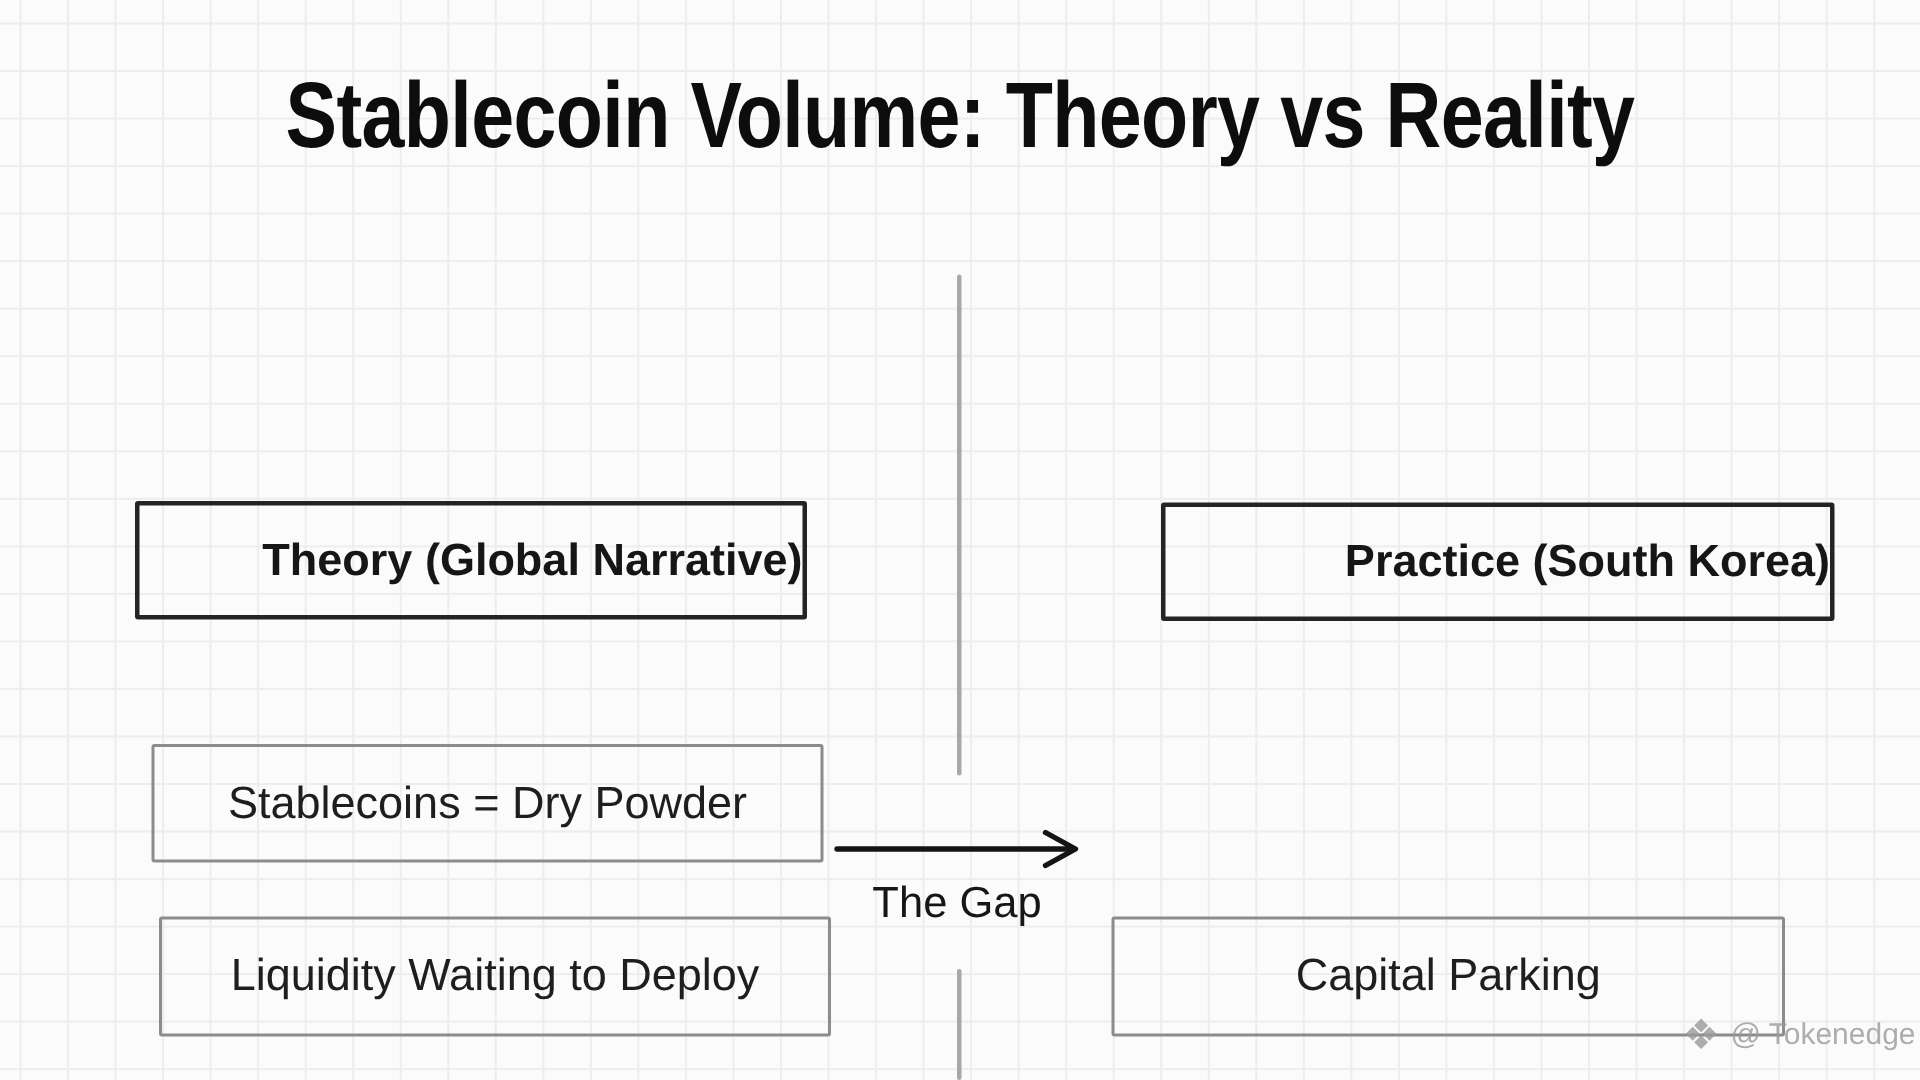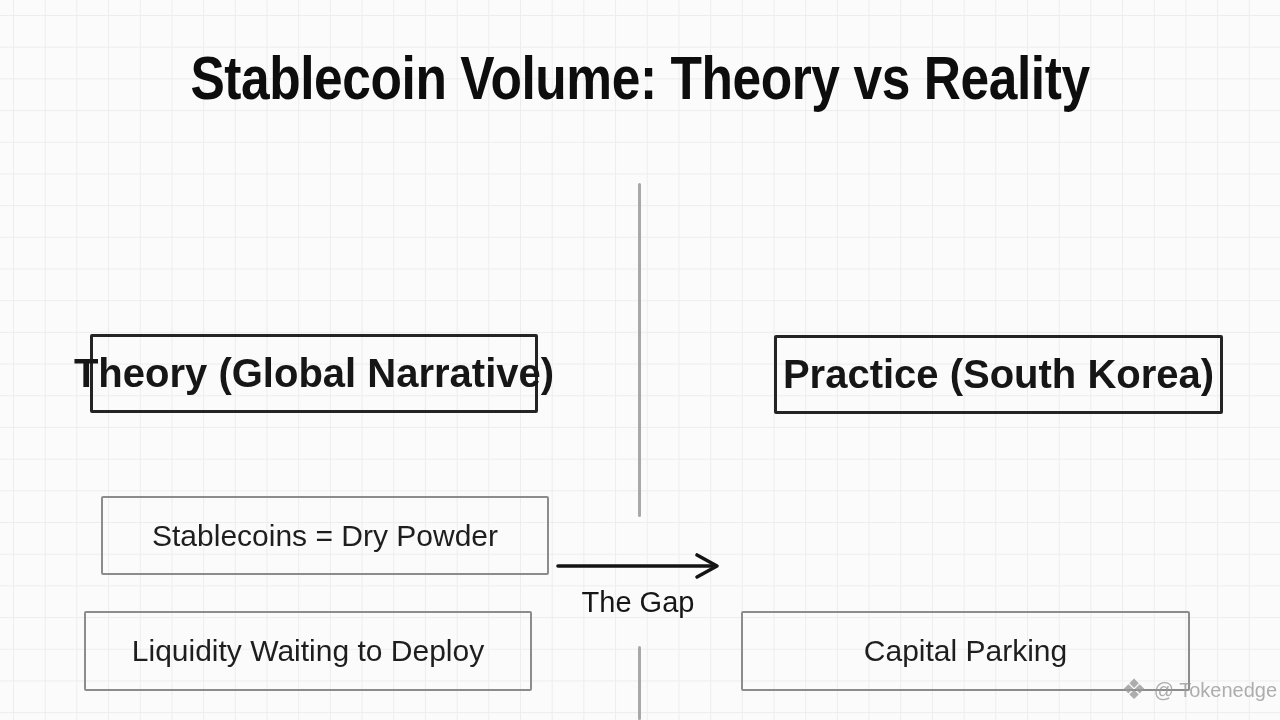--- a/index.html
+++ b/index.html
@@ -46,33 +46,34 @@
     align-items: center;
     justify-content: center;
     text-align: center;
     background: transparent;
     border-radius: 2px;
     white-space: nowrap;
   }
   .box.header {
     border: 3px solid #242424;
     font-weight: 700;
-    font-size: 40px;
+    font-size: 30px;
     color: #161616;
+    justify-content: flex-end;
   }
   .box.item {
     border: 2px solid #8c8c8c;
     font-weight: 400;
     font-size: 30px;
     color: #1e1e1e;
   }
   .theory-header  { left: 90px;  top: 334px; width: 448px; height: 79px; }
   .practice-header{ left: 741px; top: 335px; width: 449px; height: 79px; margin-left: 33px; }
   .theory-item-1  { left: 101px;  top: 496px; width: 448px; height: 79px; }
-  .theory-item-2  { left: 84px;  top: 611px; width: 448px; height: 80px; }
+  .theory-item-2  { left: 106px;  top: 611px; width: 448px; height: 80px; }
   .practice-item-1{ left: 741px; top: 496px; width: 449px; height: 79px; }
   .practice-item-2{ left: 741px; top: 611px; width: 449px; height: 80px; }
   .divider-seg {
     position: absolute;
     left: 638px;
     width: 3px;
     background: #a8a8a8;
     border-radius: 2px;
   }
   .divider-top    { top: 183px; height: 334px; }

